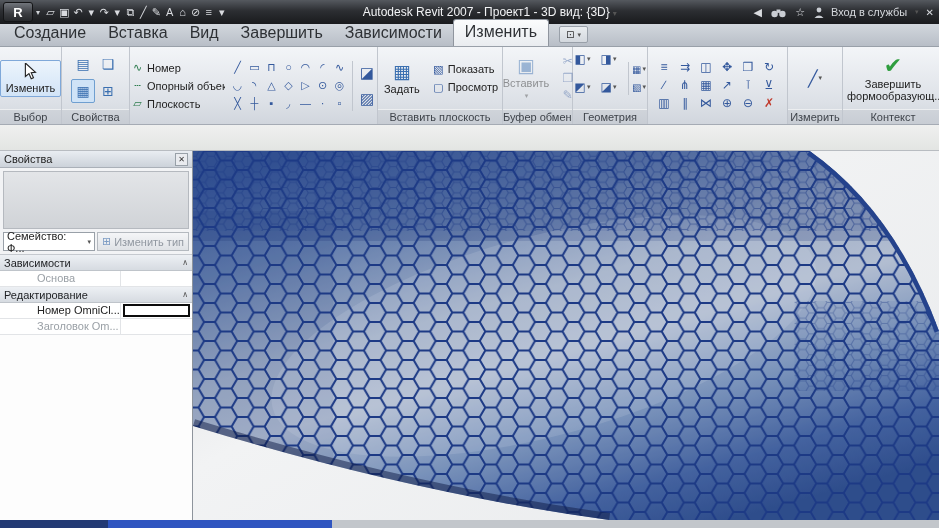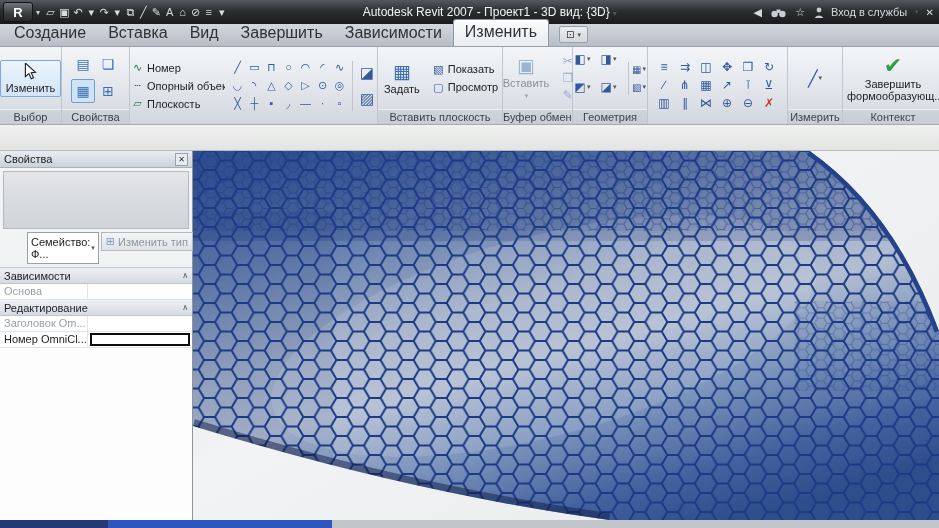--- a/index.html
+++ b/index.html
@@ -90,30 +90,30 @@
   
   .workarea { height:369px; display:flex; }
 
   .palette { width:193px; background:#f2f3f5; border-right:1px solid #8e949c; display:flex; flex-direction:column; }
   .pal-head { height:17px; display:flex; align-items:center; justify-content:space-between; padding:0 4px;
     background:linear-gradient(#e9edf2,#ccd2da); border-bottom:1px solid #aab0b8; font-size:11px; color:#222; }
   .pal-close { width:13px; height:13px; border:1px solid #98a0a8; background:#e9ebef; font-size:8px;
     display:flex; align-items:center; justify-content:center; color:#333; }
   .pal-preview { height:58px; margin:3px; background:linear-gradient(#e3e5e8,#d0d3d7); border:1px solid #b5b9bf; }
   .pal-typerow { display:flex; gap:2px; padding:0 3px 3px; }
-  .pal-select { flex:1; height:32px; background:#fff; border:1px solid #99a0a8; display:flex; align-items:center;
-    justify-content:space-between; padding:0 3px; font-size:11px;margin-left:24px; }
+  .pal-select { flex:1; height:19px; background:#fff; border:1px solid #99a0a8; display:flex; align-items:center;
+    justify-content:space-between; padding:0 3px; font-size:11px; }
   .pal-edittype { display:flex; align-items:center; gap:3px; height:19px; padding:0 4px; font-size:11px;
     border:1px solid #b4b9bf; background:linear-gradient(#f4f5f7,#dfe2e6); color:#9097a0; white-space:nowrap; }
   .et-icon { color:#7d9cc4; font-size:11px; }
   .pal-grid { border-top:1px solid #c5c9cf; }
   .sec { height:16px; display:flex; align-items:center; justify-content:space-between; padding:0 4px;
     background:linear-gradient(#edf0f4,#d6dbe1); border-bottom:1px solid #bfc4ca; font-size:11px; color:#1d1f22; }
   .chev { font-size:8px; color:#555; }
-  .prow { height:16px; display:flex; border-bottom:1px solid #e2e4e7; background:#fff; }
+  .prow { height:16px; display:flex; border-bottom:1px solid #e2e4e7; background:#fff;padding-left:33px; }
   .plab { width:88px; padding:1px 4px; border-right:1px solid #e2e4e7; font-size:11px;
     white-space:nowrap; overflow:hidden; }
   .plab.muted { color:#9aa0a6; }
   .pval { flex:1; margin:1px 2px; }
   .pval.focus { border:2px solid #0c0c0c; background:#fff; }
   .pal-rest { flex:1; background:#fdfdfd; }
 
   .viewport { flex:1; position:relative; overflow:hidden;
     background:linear-gradient(150deg,#d6d8db,#f2f3f4 40%,#e8eaec); }
   .viewport svg { position:absolute; inset:0; width:100%; height:100%; }
@@ -410,26 +410,26 @@
         </div>
         <div class="prow">
           <span class="plab muted">Основа</span>
           <span class="pval"></span>
         </div>
         <div class="sec">
           <span>Редактирование</span>
           <span class="chev">∧</span>
         </div>
         <div class="prow">
+          <span class="plab">Номер OmniCl...</span>
+          <span class="pval focus"></span>
+        </div>
+        <div class="prow">
           <span class="plab muted">Заголовок Om...</span>
           <span class="pval"></span>
-        </div>
-        <div class="prow">
-          <span class="plab">Номер OmniCl...</span>
-          <span class="pval focus"></span>
         </div>
       </div>
       <div class="pal-rest"></div>
     </div>
 
     <div class="viewport">
       <svg viewBox="0 0 744 369" preserveAspectRatio="none">
         <defs>
           <linearGradient id="bandg" x1="0.15" y1="0" x2="0.72" y2="1">
             <stop offset="0" stop-color="#3d5a97"></stop>

